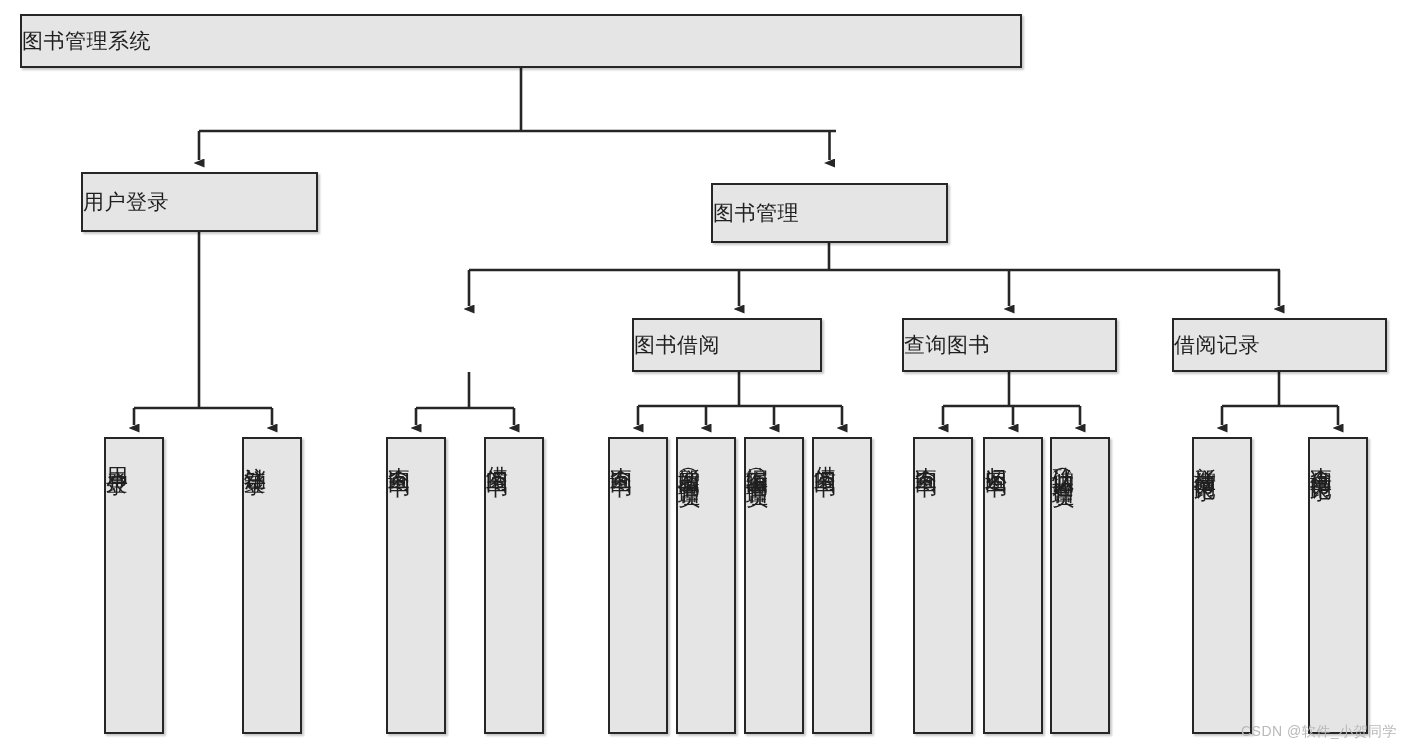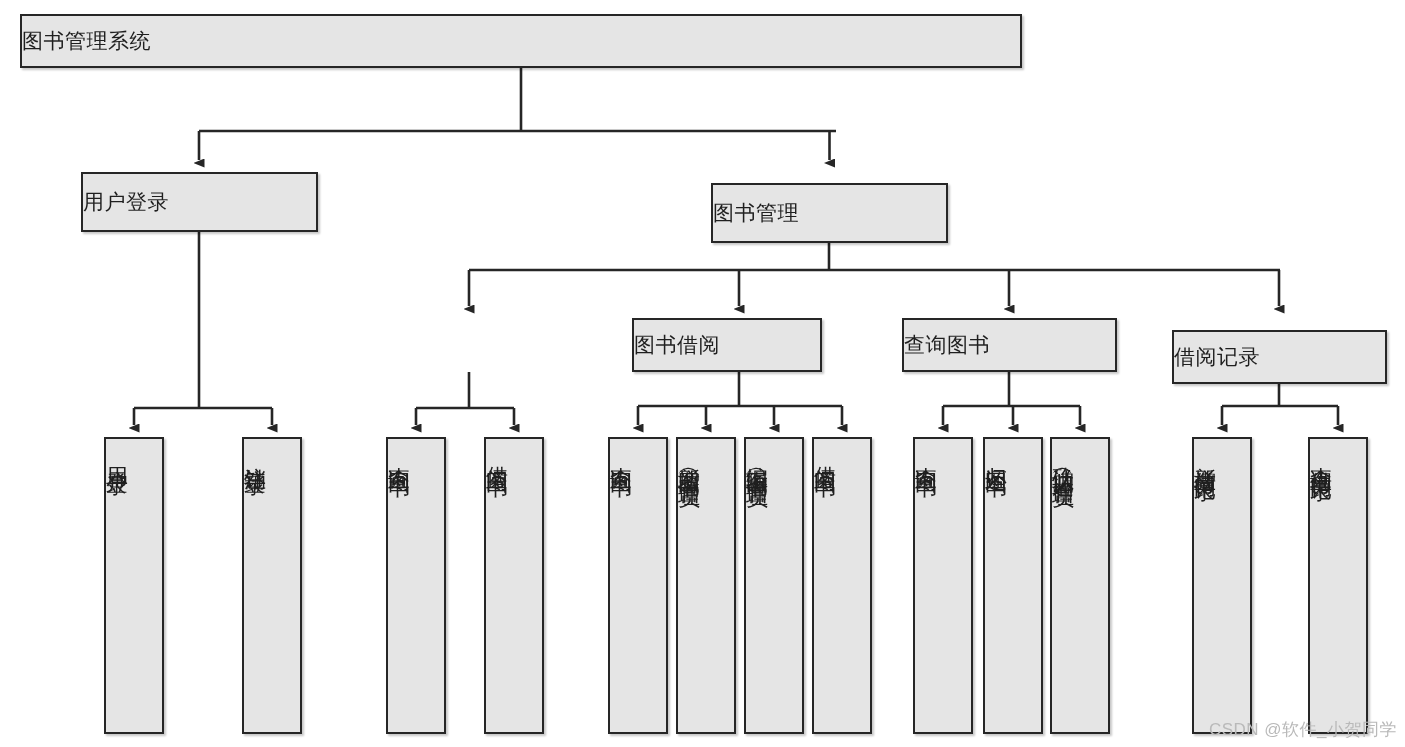--- a/index.html
+++ b/index.html
@@ -53,21 +53,21 @@
     letter-spacing: 3px;
     line-height: 1;
     white-space: normal;
     max-height: 282px;
   }
   .watermark {
     position: absolute;
     right: 8px;
     bottom: 6px;
     color: #b9b9b9;
-    font-size: 17px;
+    font-size: 14px;
     letter-spacing: 0.5px;
     user-select: none;
   }
 </style>
 </head>
 <body>
 
 <div id="canvas">
 
   <svg class="connectors" viewBox="0 0 1405 747" xmlns="http://www.w3.org/2000/svg">
@@ -130,21 +130,21 @@
   <div class="node" style="left: 711px; top: 183px; width: 237px; height: 60px;">
     <span class="label">图书管理</span>
   </div>
 
   <div class="node" style="left: 632px; top: 318px; width: 190px; height: 54px;">
     <span class="label">图书借阅</span>
   </div>
   <div class="node" style="left: 902px; top: 318px; width: 215px; height: 54px;">
     <span class="label">查询图书</span>
   </div>
-  <div class="node" style="left: 1172px; top: 318px; width: 215px; height: 54px; margin-top: 12px;">
+  <div class="node" style="left: 1172px; top: 318px; width: 215px; height: 54px;">
     <span class="label">借阅记录</span>
   </div>
 
   <div class="node vertical" style="left: 104px; top: 437px; width: 60px; height: 297px;">
     <span class="label">用户登录</span>
   </div>
   <div class="node vertical" style="left: 242px; top: 437px; width: 60px; height: 297px;">
     <span class="label">注销登录</span>
   </div>
   <div class="node vertical" style="left: 386px; top: 437px; width: 60px; height: 297px;">

